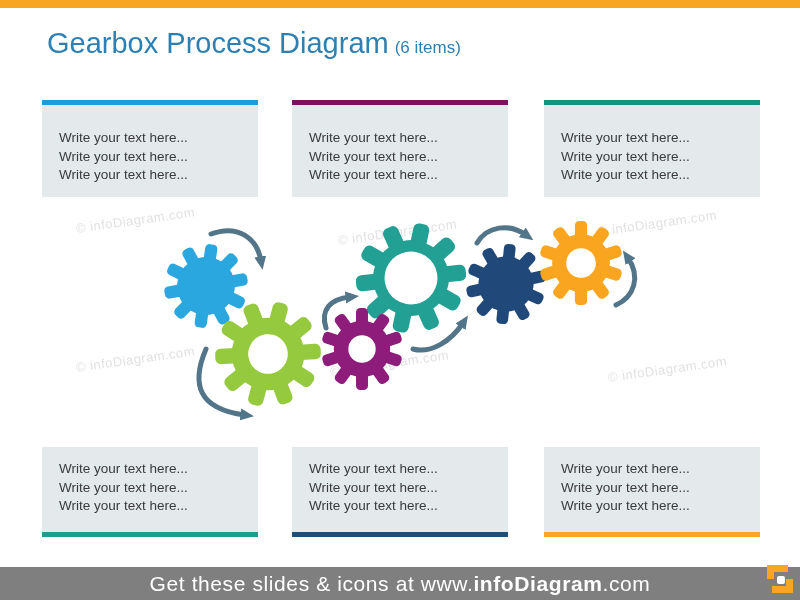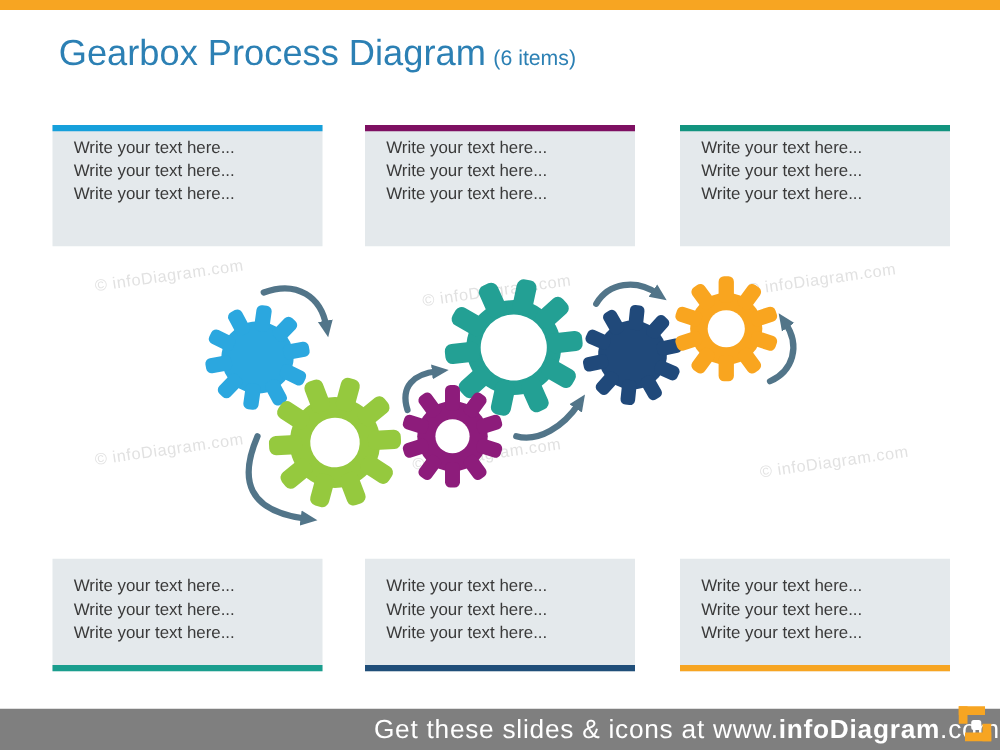--- a/index.html
+++ b/index.html
@@ -4,29 +4,29 @@
 <style>
   html,body{margin:0;padding:0;background:#fff;}
   .slide{position:relative;width:800px;height:600px;background:#ffffff;overflow:hidden;
          font-family:"Liberation Sans",sans-serif;}
   .top-bar{position:absolute;left:0;top:0;width:800px;height:8px;}
   .title-wrap{position:absolute;left:47px;top:27px;white-space:nowrap;}
   .title-main{font-size:29px;font-weight:400;}
   .title-suffix{font-size:17px;font-weight:400;margin-left:6px;margin-top:11px;}
   .tbox{position:absolute;width:216px;background:#E4E9EC;color:#3a3a3a;
         font-size:13.5px;line-height:18.6px;box-sizing:border-box;
-        padding:4px 8px 0 17px;}
+        padding:24px 8px 0 17px;}
   .row-top{top:100px;height:97px;border-top:5px solid #000;}
   .row-bottom{top:447px;height:90px;border-bottom:5px solid #000;padding-top:13px;}
   .col-0{left:42px;} .col-1{left:292px;} .col-2{left:544px;}
   .wm{position:absolute;font-size:13px;color:#c9c9c9;opacity:0.55;
       transform:rotate(-8deg);transform-origin:left center;white-space:nowrap;letter-spacing:0.5px;}
   .diagram-svg{position:absolute;left:0;top:0;}
   .footer{position:absolute;left:0;top:567px;width:800px;height:33px;
-          display:flex;align-items:center;justify-content:flex-end;
+          display:flex;align-items:center;justify-content:center;
           color:#ffffff;font-size:21px;letter-spacing:0.6px;}
   .footer .brand{font-weight:bold;}
   .logo{position:absolute;right:7px;top:565px;width:26px;height:28px;}
   .logo .tl{position:absolute;left:0;top:0;width:21px;height:14px;box-sizing:border-box;
             border-top:7px solid;border-left:7px solid;}
   .logo .br{position:absolute;right:0;bottom:0;width:21px;height:14px;box-sizing:border-box;
             border-bottom:7px solid;border-right:7px solid;}
   .logo .dot{position:absolute;left:10px;top:11px;width:8px;height:8px;background:#fff;border-radius:2px;}
   .arrow{fill:none;stroke-width:5;stroke-linecap:round;}
 </style>

